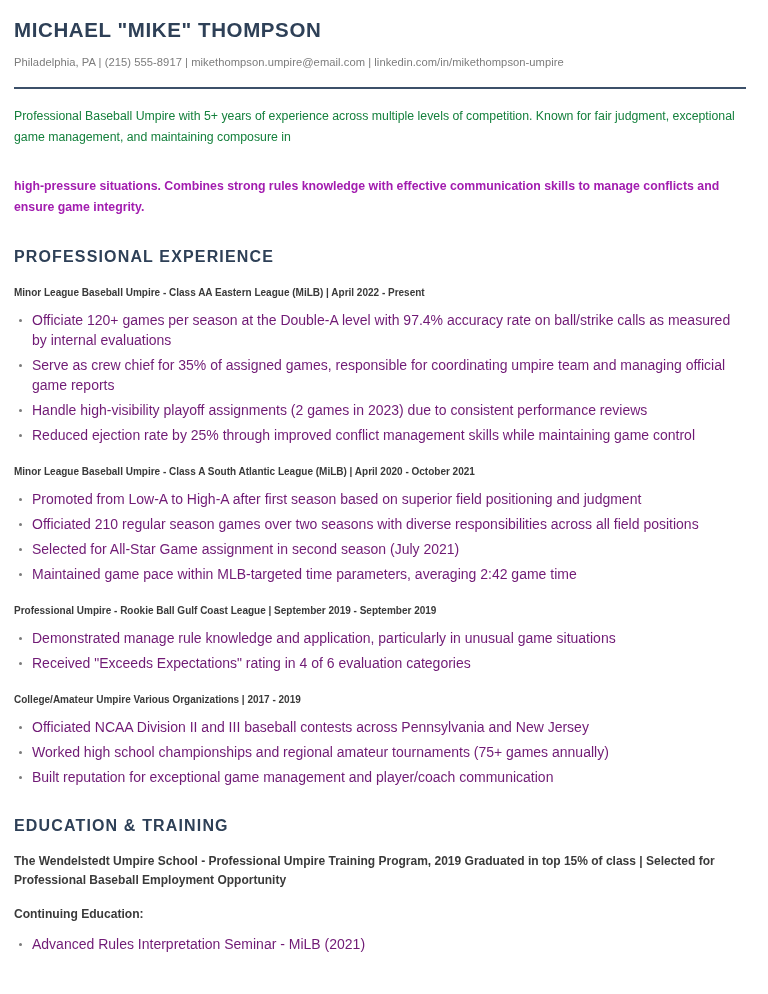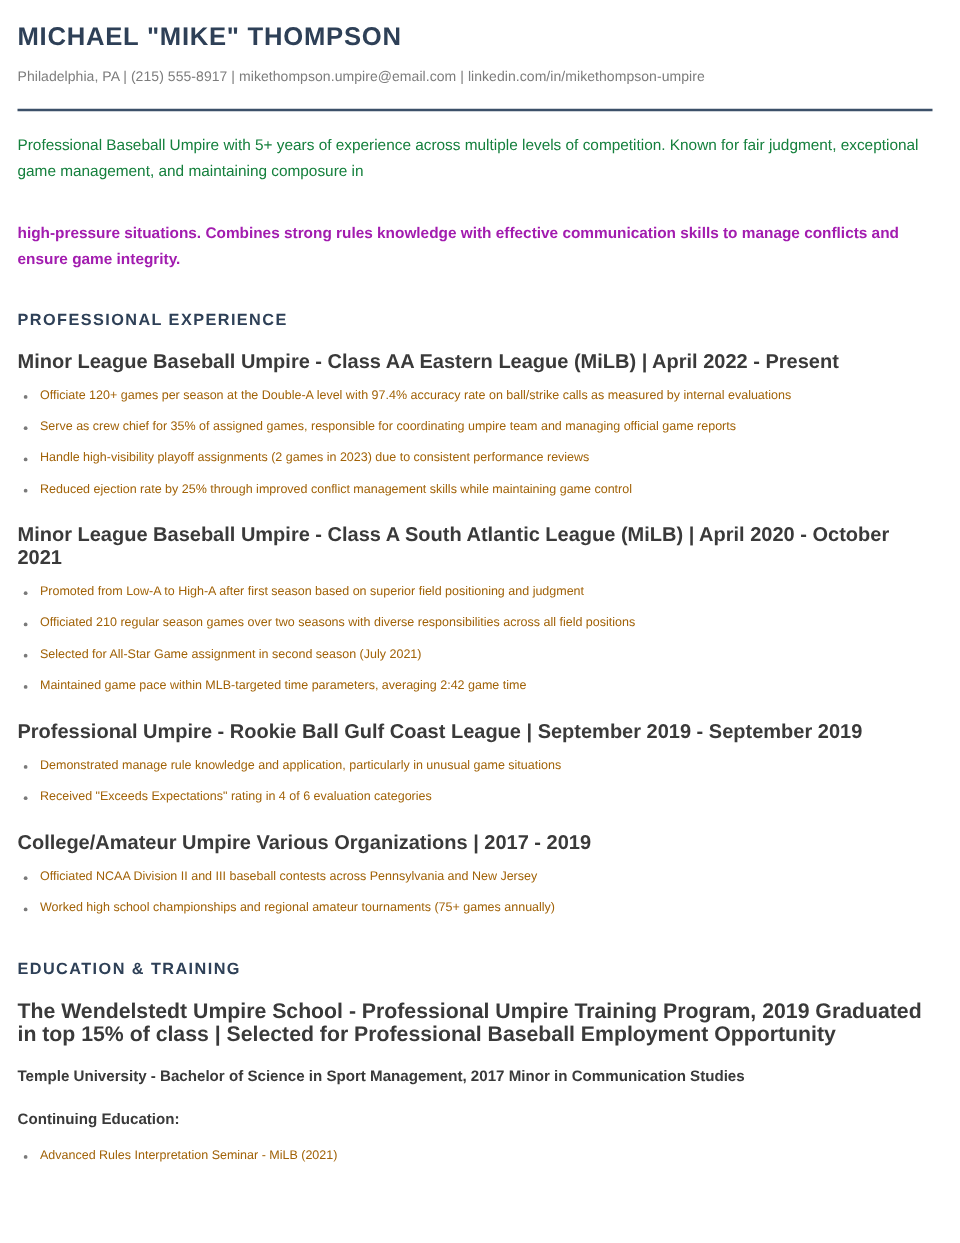--- a/index.html
+++ b/index.html
@@ -57,63 +57,63 @@
     font-size: 12.3px;
     line-height: 21px;
     color: #a21caf;
     font-weight: bold;
     margin: 28px 0 0 0;
     max-width: 720px;
   }
 
   
   .section-title {
-    font-size: 13px;
+    font-size: 16px;
     font-weight: bold;
     letter-spacing: 1.15px;
     color: #2e4057;
     margin: 30px 0 0 0;
   }
 
   .entry-title {
-    font-size: 16px;
+    font-size: 10px;
     font-weight: bold;
     color: #3a3a3a;
     margin: 18px 0 0 0;
     line-height: 18px;
   }
   .entry-title.first { margin-top: 18px; }
 
   ul.bullets {
     list-style: none;
     margin: 8px 0 0 0;
     padding: 0;
   }
   ul.bullets li {
     position: relative;
-    font-size: 10px;
+    font-size: 14px;
     line-height: 20px;
-    color: #a16207;
+    color: #701a75;
     padding-left: 18px;
     margin: 0 0 5px 0;
     max-width: 716px;
   }
   ul.bullets li::before {
     content: "";
     position: absolute;
     left: 5px;
     top: 8.5px;
     width: 3.4px;
     height: 3.4px;
     border-radius: 50%;
     background: #7a7a7a;
   }
 
   .edu-line {
-    font-size: 17px;
+    font-size: 12px;
     font-weight: bold;
     color: #3a3a3a;
     line-height: 19px;
     margin: 17px 0 0 0;
     max-width: 734px;
   }
   .edu-sub {
     font-size: 12.1px;
     font-weight: bold;
     color: #3a3a3a;
@@ -164,28 +164,28 @@
           <ul class="bullets">
             <li>Demonstrated manage rule knowledge and application, particularly in unusual game situations</li>
             <li>Received "Exceeds Expectations" rating in 4 of 6 evaluation categories</li>
           </ul>
         </div>
         <div>
           <div class="entry-title">College/Amateur Umpire Various Organizations | 2017 - 2019</div>
           <ul class="bullets">
             <li>Officiated NCAA Division II and III baseball contests across Pennsylvania and New Jersey</li>
             <li>Worked high school championships and regional amateur tournaments (75+ games annually)</li>
+            <li>Built reputation for exceptional game management and player/coach communication</li>
           </ul>
         </div>
       </div>
   </div>
 
   <div>
     <h2 class="section-title">EDUCATION &amp; TRAINING</h2>
     <div class="edu-line">The Wendelstedt Umpire School - Professional Umpire Training Program, 2019 Graduated in top 15% of class | Selected for Professional Baseball Employment Opportunity</div>
-    <div class="edu-sub">Temple University - Bachelor of Science in Sport Management, 2017 Minor in Communication Studies</div>
     <div class="edu-sub">Continuing Education:</div>
     <ul class="bullets edu" id="continuing-list">
         <li>Advanced Rules Interpretation Seminar - MiLB (2021)</li>
       </ul>
   </div>
 
 </div>
 
 </body></html>

